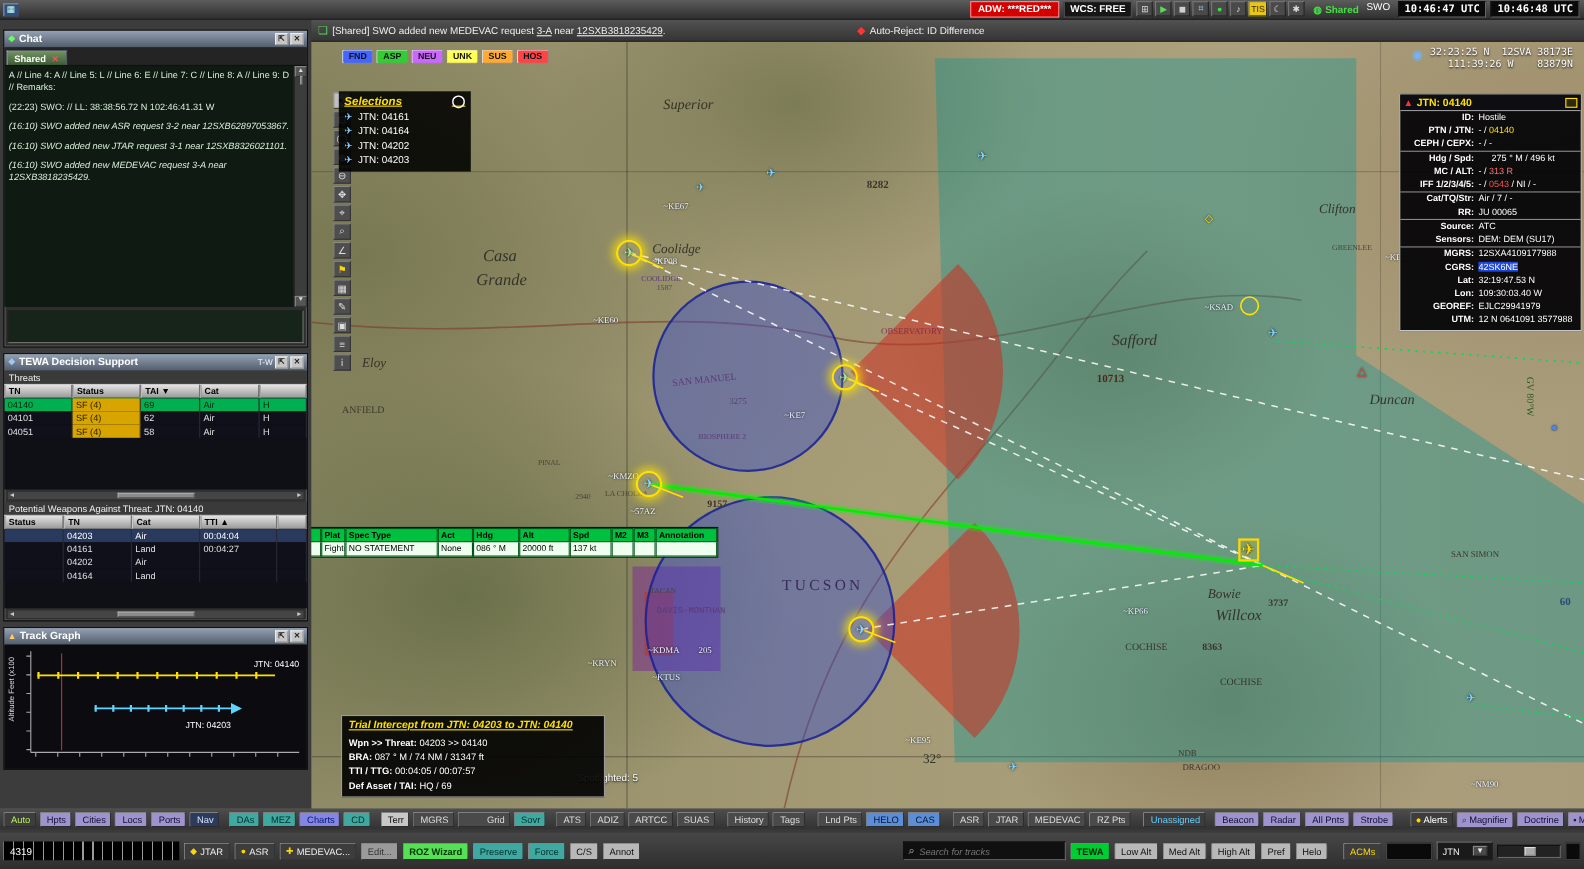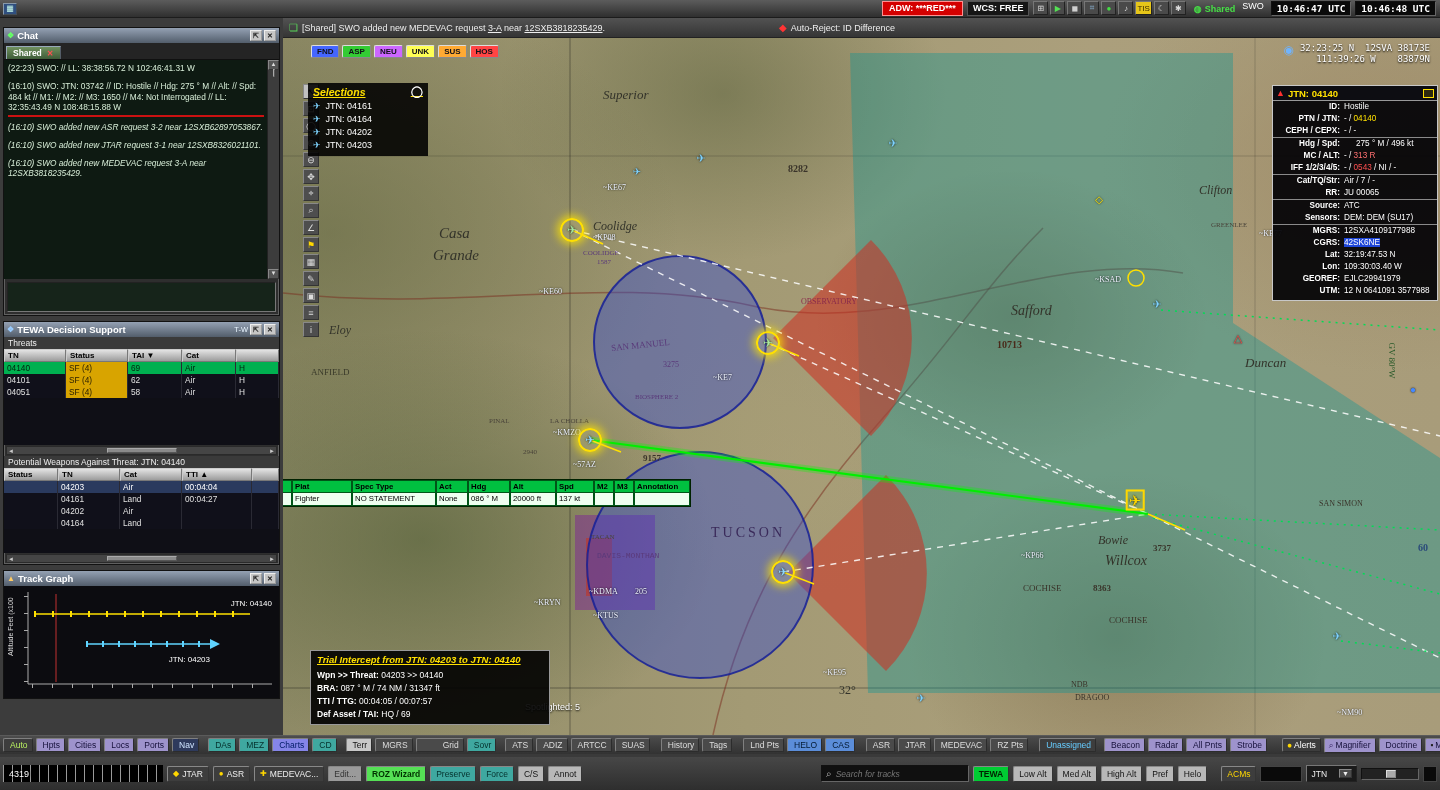--- a/index.html
+++ b/index.html
@@ -208,22 +208,22 @@
       <div class="chat-body">
         <div class="tabrow">
           <span class="tab">
               <span>Shared</span>
               <span class="tabx">✕</span>
             </span>
         </div>
         <div class="msgs">
 
           <div class="vscroll"><span class="up">▲</span><span class="vthumb"></span><span class="dn">▼</span></div>
+        <div class="msg">A // Line 4: A // Line 5: L // Line 6: E // Line 7: C // Line 8: A // Line 9: D // Remarks:</div>
             <div class="msg">(22:23) SWO: // LL: 38:38:56.72 N 102:46:41.31 W</div>
-            <div class="msg" style="border-bottom: 2px solid rgb(204, 17, 17);">(16:10) SWO: JTN: 03742 // ID: Hostile // Hdg: 275 ° M // Alt: // Spd: 484 kt // M1: // M2: // M3: 1650 // M4: Not Interrogated // LL: 32:35:43.49 N 108:48:15.88 W</div>
             <div class="msg" style="font-style: italic;">(16:10) SWO added new ASR request 3-2 near 12SXB62897053867.</div>
             <div class="msg" style="font-style: italic;">(16:10) SWO added new JTAR request 3-1 near 12SXB8326021101.</div>
             <div class="msg" style="font-style: italic;">(16:10) SWO added new MEDEVAC request 3-A near 12SXB3818235429.</div>
           </div>
         <textarea class="chatinput" style=""></textarea>
       </div>
     </div>
 
     <div class="panel">
       <div class="ptitle">
@@ -402,21 +402,21 @@
         <div class="maplbl" style="left: 150px; top: 210px; font-size: 15px; color: rgb(51, 51, 42); font-style: italic;">Grande</div>
         <div class="maplbl" style="left: 728px; top: 266px; font-size: 14px; color: rgb(51, 51, 42); font-style: italic;">Safford</div>
         <div class="maplbl" style="left: 714px; top: 302px; font-size: 10px; color: rgb(74, 42, 26); font-weight: bold;">10713</div>
         <div class="maplbl" style="left: 518px; top: 260px; font-size: 8px; color: rgb(138, 42, 74);">OBSERVATORY</div>
         <div class="maplbl" style="left: 328px; top: 303px; font-size: 9px; color: rgb(90, 58, 122); transform: rotate(-6deg);">SAN MANUEL</div>
         <div class="maplbl" style="left: 380px; top: 323px; font-size: 8px; color: rgb(90, 58, 122);">3275</div>
         <div class="maplbl" style="left: 962px; top: 318px; font-size: 13px; color: rgb(51, 51, 42); font-style: italic;">Duncan</div>
         <div class="maplbl" style="left: 46px; top: 286px; font-size: 12px; color: rgb(51, 51, 42); font-style: italic;">Eloy</div>
         <div class="maplbl" style="left: 28px; top: 330px; font-size: 9px; color: rgb(58, 58, 42);">ANFIELD</div>
         <div class="maplbl" style="left: 206px; top: 380px; font-size: 7px; color: rgb(74, 68, 58);">PINAL</div>
-        <div class="maplbl" style="left: 222px; top: 380px; font-size: 7px; color: rgb(74, 68, 58); padding-left: 45px;">LA CHOLLA</div>
+        <div class="maplbl" style="left: 222px; top: 408px; font-size: 7px; color: rgb(74, 68, 58); padding-left: 45px;">LA CHOLLA</div>
         <div class="maplbl" style="left: 240px; top: 411px; font-size: 7px; color: rgb(74, 68, 58);">2940</div>
         <div class="maplbl" style="left: 360px; top: 416px; font-size: 9px; color: rgb(58, 52, 42); font-weight: bold;">9157</div>
         <div class="maplbl" style="left: 352px; top: 356px; font-size: 7px; color: rgb(90, 58, 122);">BIOSPHERE 2</div>
         <div class="maplbl" style="left: 428px; top: 488px; font-size: 14px; color: rgb(58, 42, 90); letter-spacing: 3px;">TUCSON</div>
         <div class="maplbl" style="left: 308px; top: 496px; font-size: 7px; color: rgb(74, 68, 58);">TACAN</div>
         <div class="maplbl" style="left: 314px; top: 514px; font-size: 8px; color: rgb(90, 58, 122); font-family: Liberation Mono, monospace;">DAVIS-MONTHAN</div>
         <div class="maplbl" style="left: 822px; top: 516px; font-size: 14px; color: rgb(51, 51, 42); font-style: italic;">Willcox</div>
         <div class="maplbl" style="left: 740px; top: 546px; font-size: 9px; color: rgb(58, 52, 42);">COCHISE</div>
         <div class="maplbl" style="left: 815px; top: 496px; font-size: 12px; color: rgb(51, 51, 42); font-style: italic;">Bowie</div>
         <div class="maplbl" style="left: 870px; top: 506px; font-size: 9px; color: rgb(58, 52, 42); font-weight: bold;">3737</div>
@@ -657,21 +657,21 @@
       <div class="ftcol" style="width: 24px;">
         <div class="fth">Cat</div>
         <div class="ftv">Air</div>
       </div>
 
       <div class="ftcol" style="width: 46px;">
         <div class="fth">TTI</div>
         <div class="ftv">00:04:04</div>
       </div>
 
-      <div class="ftcol" style="width: 60px;">
+      <div class="ftcol" style="width: 22px;">
         <div class="fth">Plat</div>
         <div class="ftv">Fighter</div>
       </div>
 
       <div class="ftcol" style="width: 84px;">
         <div class="fth">Spec Type</div>
         <div class="ftv">NO STATEMENT</div>
       </div>
 
       <div class="ftcol" style="width: 32px;">

